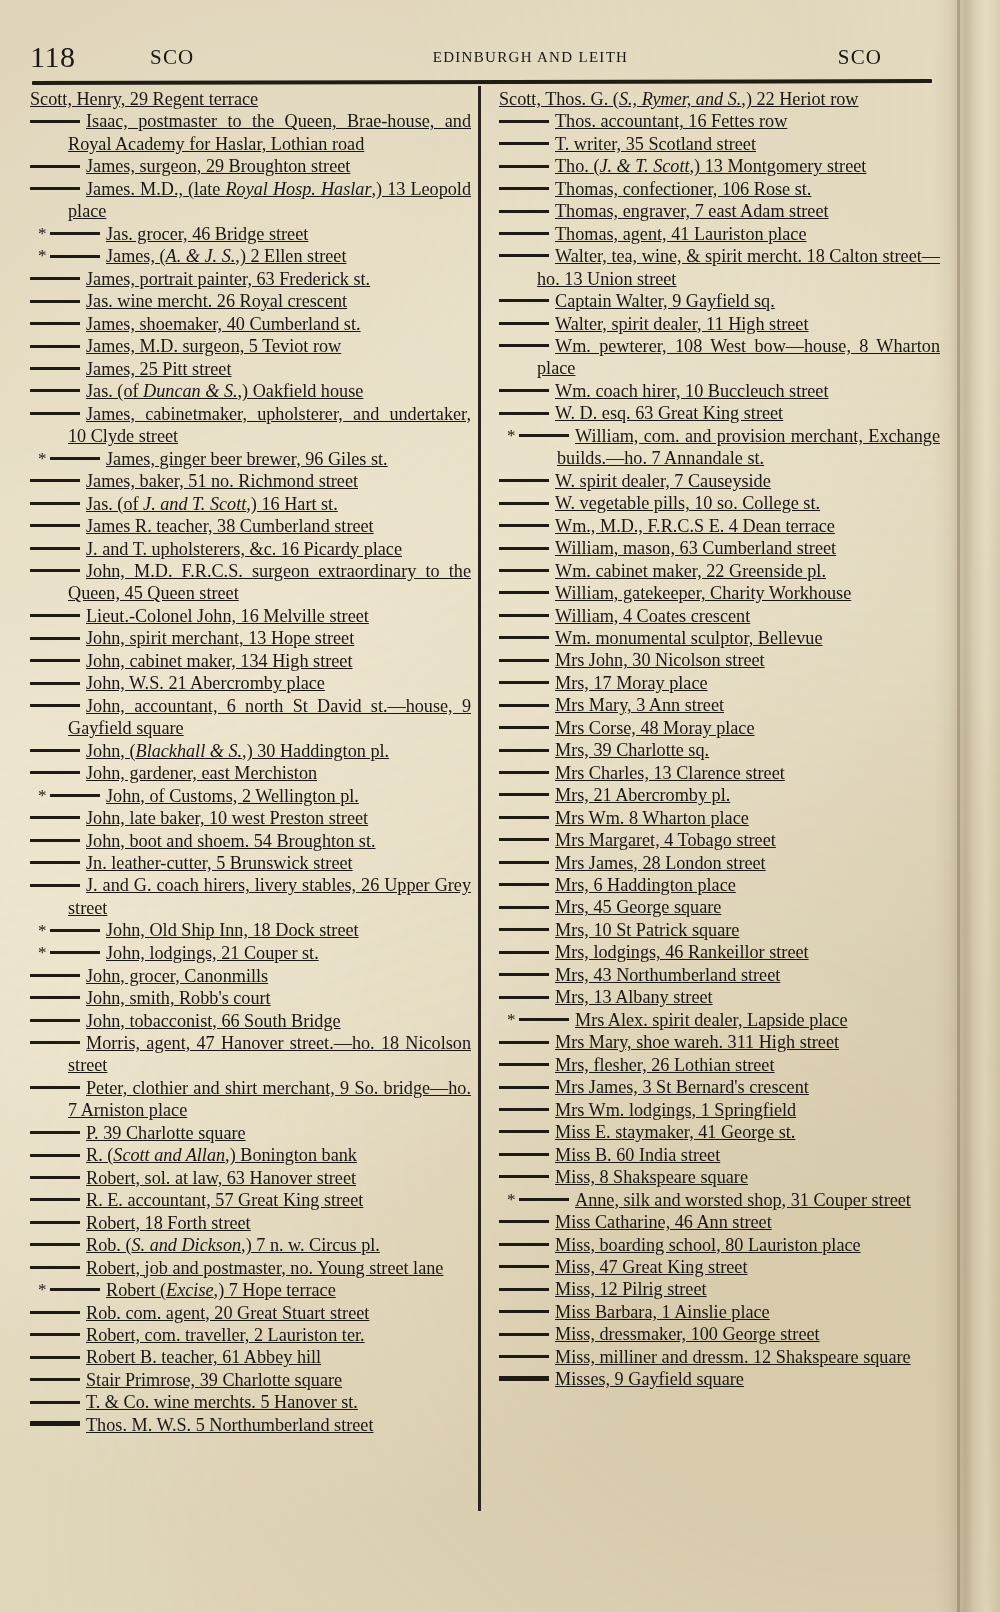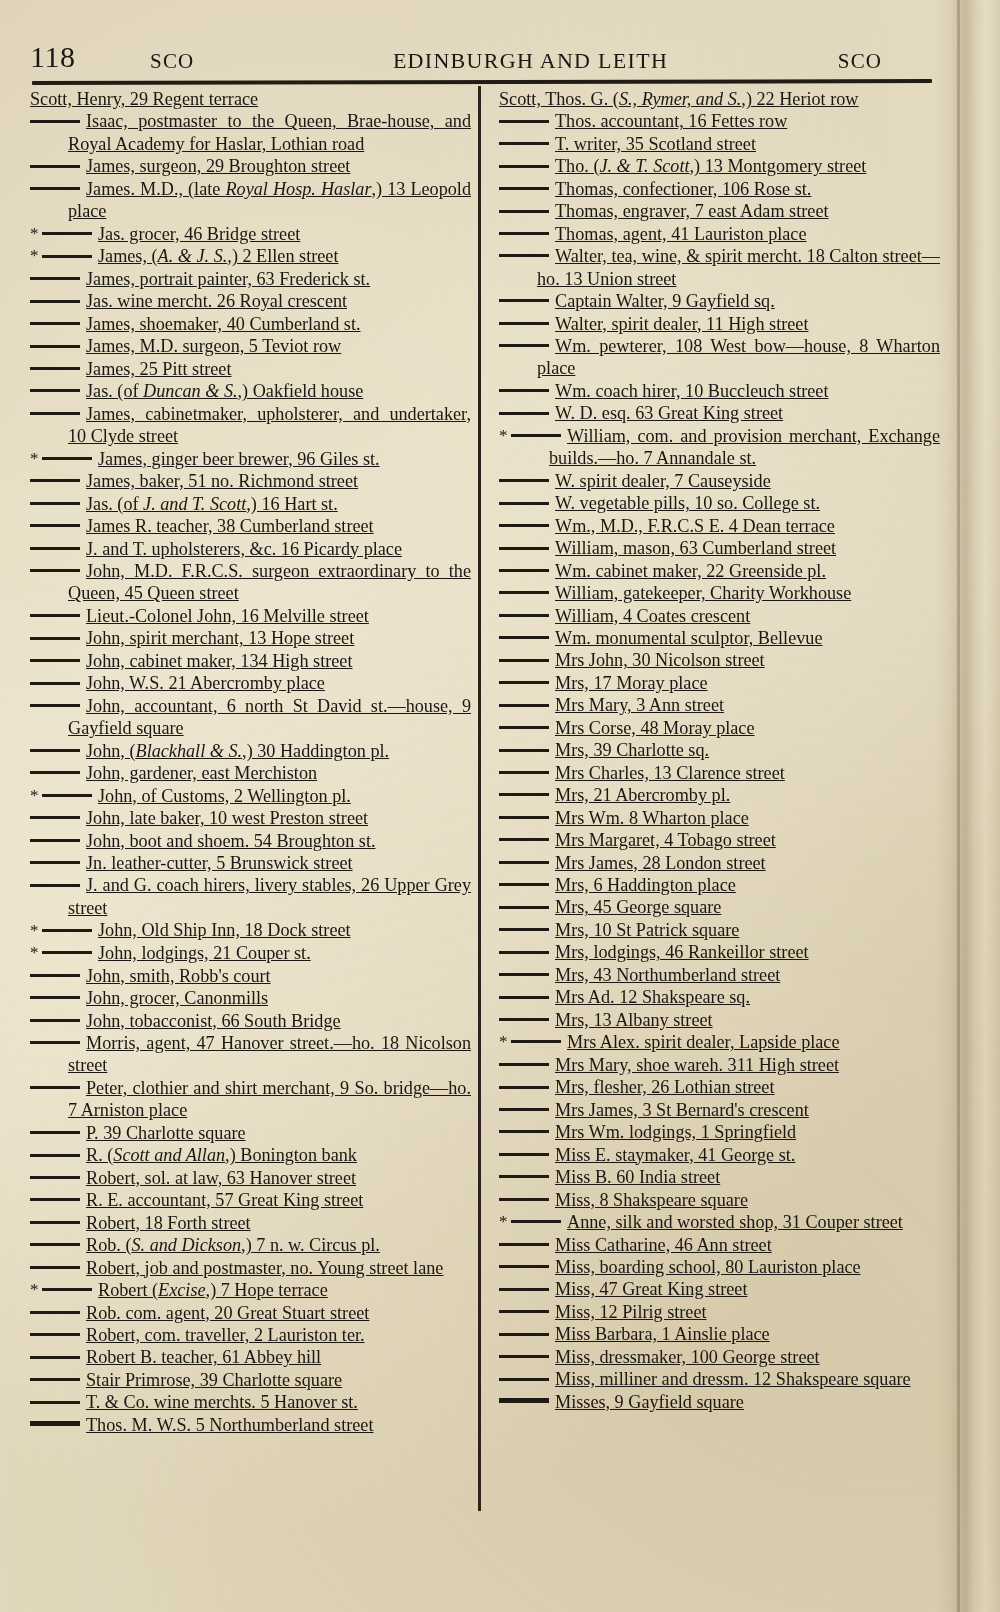--- a/index.html
+++ b/index.html
@@ -58,38 +58,38 @@
   }
 
   
   .runhead {
     position: absolute;
     top: 40px;
     left: 30px;
     width: 905px;
     height: 34px;
     display: flex;
-    align-items: flex-end;
+    align-items: center;
   }
   .folio {
     font-size: 30px;
     letter-spacing: .5px;
     width: 120px;
   }
   .rh-left {
     font-size: 21px;
     letter-spacing: 1.2px;
     font-variant: small-caps;
     text-transform: uppercase;
     width: 150px;
   }
   .rh-title {
     flex: 1;
     text-align: center;
-    font-size: 22px;
+    font-size: 15px;
     letter-spacing: 1.3px;
     text-transform: uppercase;
     padding-right: 24px;
   }
   .rh-right {
     font-size: 21px;
     letter-spacing: 1.2px;
     text-transform: uppercase;
     width: 150px;
     text-align: center;
@@ -163,20 +163,21 @@
     margin-left: -50px;
     margin-right: 0px;
     font-size: 17px;
     vertical-align: 0.05em;
   }
   .hasstar .dash {
     margin-left: 0;
   }
   .hasstar {
     padding-left: 50px;
+    margin-left: 8px;
   }
   i, .it { font-style: italic; }
 
   .entry.last .dash {
     border-bottom-width: 5px;
   }
 </style>
 </head>
 <body>
 
@@ -219,22 +220,22 @@
         <p class="entry"><span class="dash"></span><span class="cont">John, accountant, 6 north St David st.—house, 9 Gayfield square</span></p>
         <p class="entry"><span class="dash"></span><span class="cont">John, (<i>Blackhall &amp; S.</i>,) 30 Haddington pl.</span></p>
         <p class="entry"><span class="dash"></span><span class="cont">John, gardener, east Merchiston</span></p>
         <p class="entry hasstar"><span class="star">*</span><span class="dash"></span><span class="cont">John, of Customs, 2 Wellington pl.</span></p>
         <p class="entry"><span class="dash"></span><span class="cont">John, late baker, 10 west Preston street</span></p>
         <p class="entry"><span class="dash"></span><span class="cont">John, boot and shoem. 54 Broughton st.</span></p>
         <p class="entry"><span class="dash"></span><span class="cont">Jn. leather-cutter, 5 Brunswick street</span></p>
         <p class="entry"><span class="dash"></span><span class="cont">J. and G. coach hirers, livery stables, 26 Upper Grey street</span></p>
         <p class="entry hasstar"><span class="star">*</span><span class="dash"></span><span class="cont">John, Old Ship Inn, 18 Dock street</span></p>
         <p class="entry hasstar"><span class="star">*</span><span class="dash"></span><span class="cont">John, lodgings, 21 Couper st.</span></p>
+        <p class="entry"><span class="dash"></span><span class="cont">John, grocer, Canonmills</span></p>
         <p class="entry"><span class="dash"></span><span class="cont">John, smith, Robb's court</span></p>
-        <p class="entry"><span class="dash"></span><span class="cont">John, grocer, Canonmills</span></p>
         <p class="entry"><span class="dash"></span><span class="cont">John, tobacconist, 66 South Bridge</span></p>
         <p class="entry"><span class="dash"></span><span class="cont">Morris, agent, 47 Hanover street.—ho. 18 Nicolson street</span></p>
         <p class="entry"><span class="dash"></span><span class="cont">Peter, clothier and shirt merchant, 9 So. bridge—ho. 7 Arniston place</span></p>
         <p class="entry"><span class="dash"></span><span class="cont">P. 39 Charlotte square</span></p>
         <p class="entry"><span class="dash"></span><span class="cont">R. (<i>Scott and Allan</i>,) Bonington bank</span></p>
         <p class="entry"><span class="dash"></span><span class="cont">Robert, sol. at law, 63 Hanover street</span></p>
         <p class="entry"><span class="dash"></span><span class="cont">R. E. accountant, 57 Great King street</span></p>
         <p class="entry"><span class="dash"></span><span class="cont">Robert, 18 Forth street</span></p>
         <p class="entry"><span class="dash"></span><span class="cont">Rob. (<i>S. and Dickson</i>,) 7 n. w. Circus pl.</span></p>
         <p class="entry"><span class="dash"></span><span class="cont">Robert, job and postmaster, no. Young street lane</span></p>
@@ -277,21 +278,20 @@
         <p class="entry"><span class="dash"></span><span class="cont">Mrs Charles, 13 Clarence street</span></p>
         <p class="entry"><span class="dash"></span><span class="cont">Mrs, 21 Abercromby pl.</span></p>
         <p class="entry"><span class="dash"></span><span class="cont">Mrs Wm. 8 Wharton place</span></p>
         <p class="entry"><span class="dash"></span><span class="cont">Mrs Margaret, 4 Tobago street</span></p>
         <p class="entry"><span class="dash"></span><span class="cont">Mrs James, 28 London street</span></p>
         <p class="entry"><span class="dash"></span><span class="cont">Mrs, 6 Haddington place</span></p>
         <p class="entry"><span class="dash"></span><span class="cont">Mrs, 45 George square</span></p>
         <p class="entry"><span class="dash"></span><span class="cont">Mrs, 10 St Patrick square</span></p>
         <p class="entry"><span class="dash"></span><span class="cont">Mrs, lodgings, 46 Rankeillor street</span></p>
         <p class="entry"><span class="dash"></span><span class="cont">Mrs, 43 Northumberland street</span></p>
-        <p class="entry"><span class="dash"></span><span class="cont">Mrs Ad. 12 Shakspeare sq.</span></p>
         <p class="entry"><span class="dash"></span><span class="cont">Mrs, 13 Albany street</span></p>
         <p class="entry hasstar"><span class="star">*</span><span class="dash"></span><span class="cont">Mrs Alex. spirit dealer, Lapside place</span></p>
         <p class="entry"><span class="dash"></span><span class="cont">Mrs Mary, shoe wareh. 311 High street</span></p>
         <p class="entry"><span class="dash"></span><span class="cont">Mrs, flesher, 26 Lothian street</span></p>
         <p class="entry"><span class="dash"></span><span class="cont">Mrs James, 3 St Bernard's crescent</span></p>
         <p class="entry"><span class="dash"></span><span class="cont">Mrs Wm. lodgings, 1 Springfield</span></p>
         <p class="entry"><span class="dash"></span><span class="cont">Miss E. staymaker, 41 George st.</span></p>
         <p class="entry"><span class="dash"></span><span class="cont">Miss B. 60 India street</span></p>
         <p class="entry"><span class="dash"></span><span class="cont">Miss, 8 Shakspeare square</span></p>
         <p class="entry hasstar"><span class="star">*</span><span class="dash"></span><span class="cont">Anne, silk and worsted shop, 31 Couper street</span></p>

